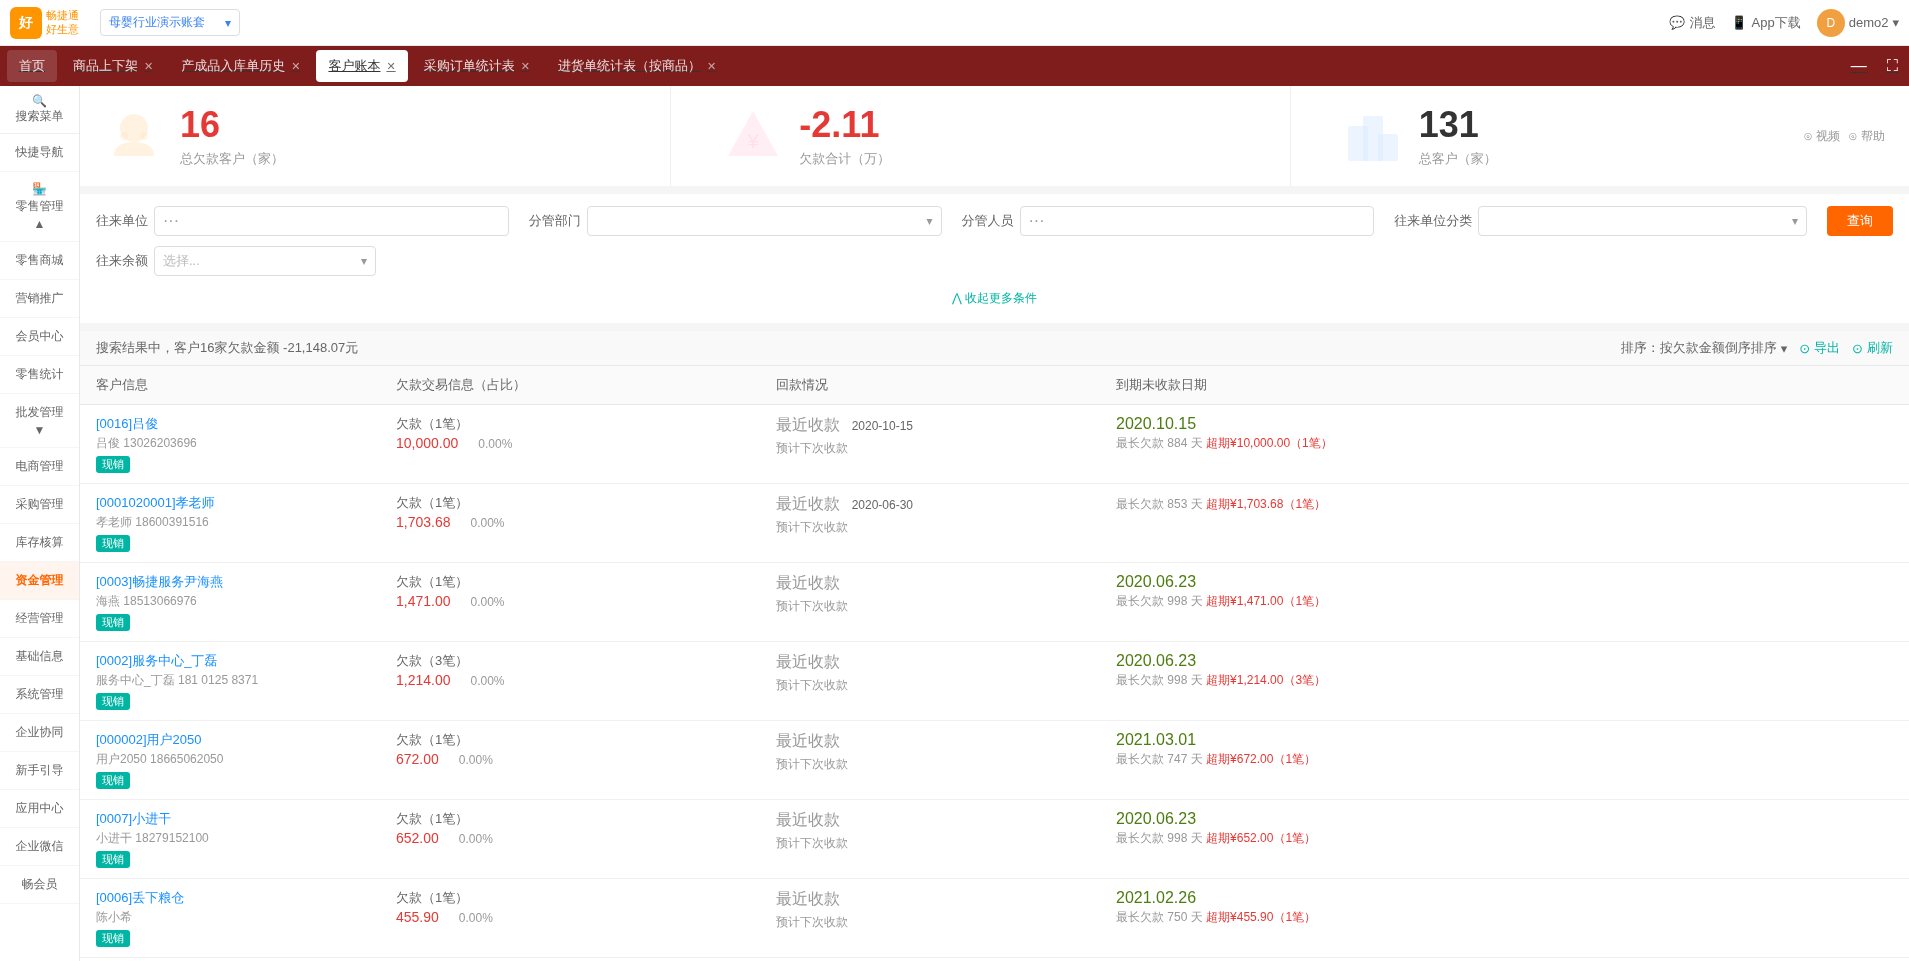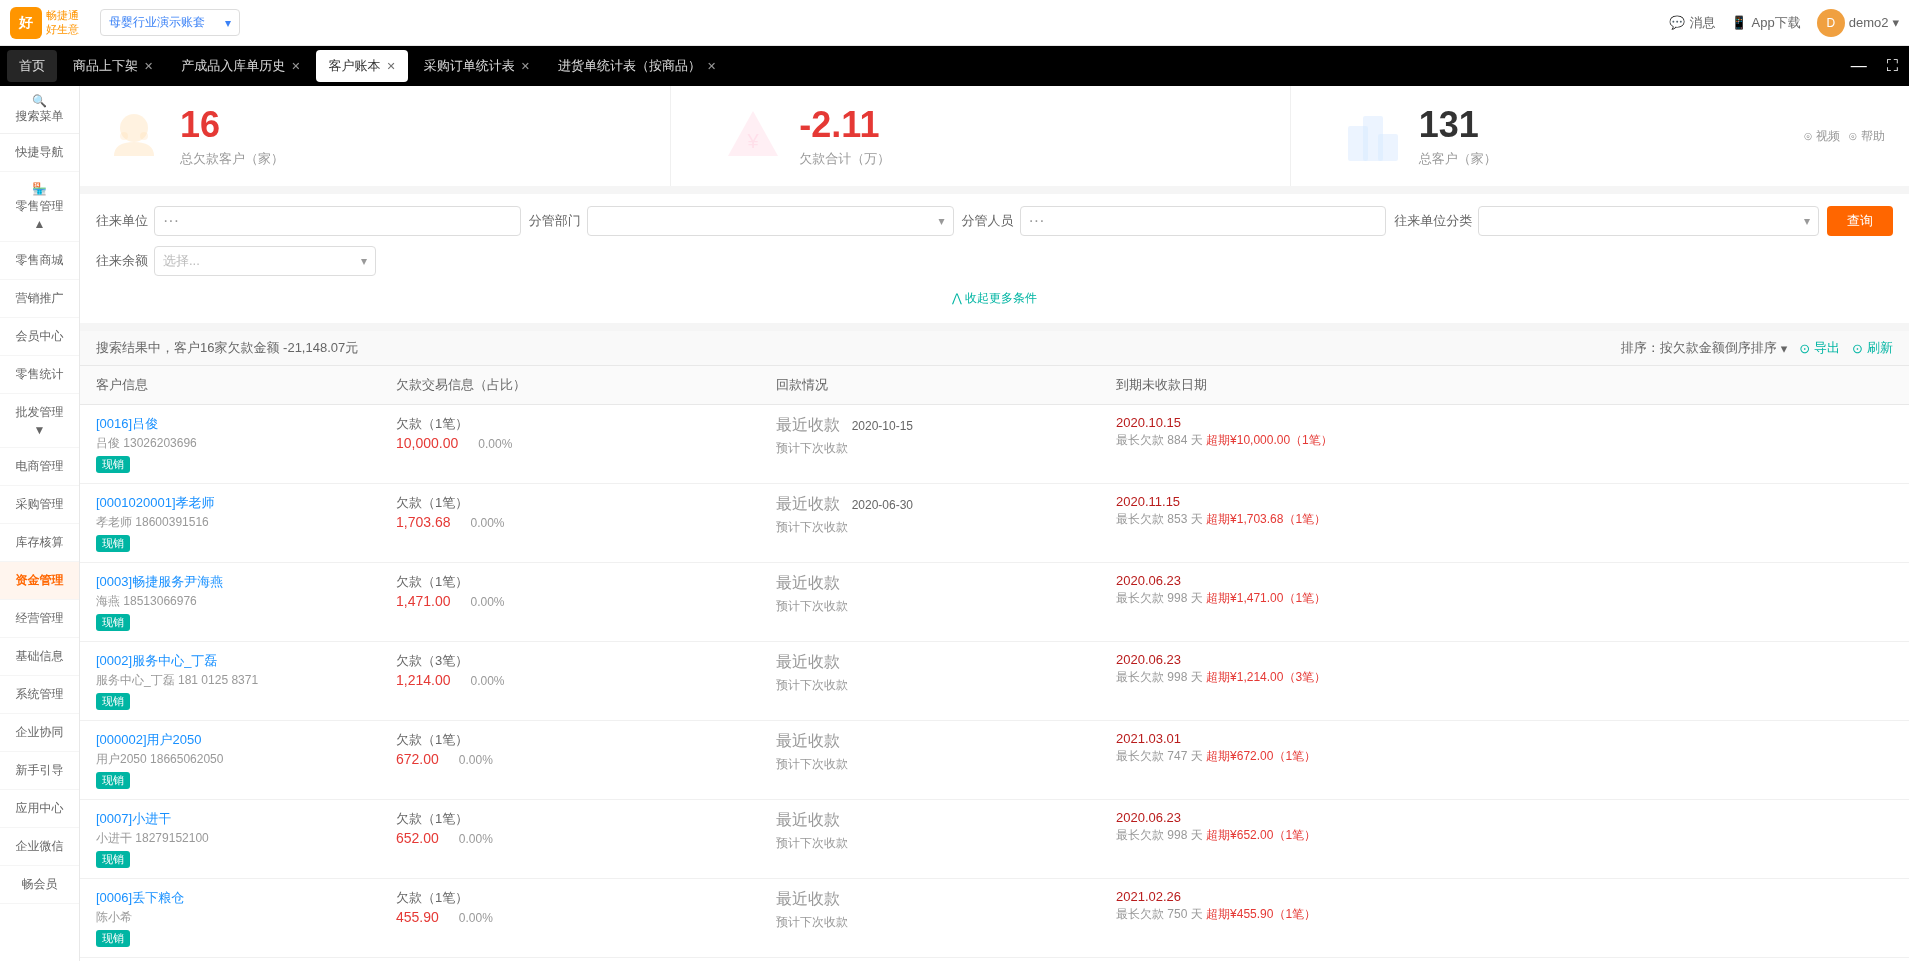--- a/index.html
+++ b/index.html
@@ -9,21 +9,21 @@
     .top-bar { display: flex; align-items: center; background: #fff; border-bottom: 1px solid #e8e8e8; height: 46px; padding: 0 10px; }
     .logo-area { display: flex; align-items: center; width: 80px; }
     .logo-icon { width: 32px; height: 32px; background: #ff9500; border-radius: 6px; display: flex; align-items: center; justify-content: center; color: #fff; font-size: 14px; font-weight: bold; }
     .logo-text { font-size: 11px; color: #ff9500; margin-left: 4px; line-height: 1.2; }
     .industry-selector { display: flex; align-items: center; border: 1px solid #ddd; border-radius: 4px; padding: 4px 8px; margin-left: 10px; font-size: 12px; color: #3b82f6; cursor: pointer; min-width: 140px; }
     .top-right { margin-left: auto; display: flex; align-items: center; gap: 16px; }
     .top-right-item { display: flex; align-items: center; gap: 4px; font-size: 13px; color: #666; cursor: pointer; }
     .avatar { width: 28px; height: 28px; border-radius: 50%; background: #ccc; overflow: hidden; }
     
     
-    .nav-tabs { display: flex; align-items: center; background: #000000; height: 40px; padding: 0 5px; }
+    .nav-tabs { display: flex; align-items: center; background: #7f1d1d; height: 40px; padding: 0 5px; text-decoration: underline; }
     .nav-tab { display: flex; align-items: center; padding: 0 12px; height: 32px; color: rgba(255,255,255,0.85); font-size: 13px; cursor: pointer; border-radius: 4px; margin: 0 2px; white-space: nowrap; }
     .nav-tab.active { background: #fff; color: #333; }
     .nav-tab .close-btn { margin-left: 6px; font-size: 11px; opacity: 0.7; }
     .nav-tab-home { background: rgba(255,255,255,0.15); }
     .nav-right { margin-left: auto; display: flex; align-items: center; gap: 8px; }
     .nav-icon-btn { color: #fff; cursor: pointer; font-size: 16px; padding: 2px 6px; }
     
     
     .layout { display: flex; height: calc(100vh - 86px); }
     .sidebar { width: 80px; background: #fff; border-right: 1px solid #e8e8e8; display: flex; flex-direction: column; overflow-y: auto; }
@@ -42,21 +42,21 @@
     .stat-icon svg { width: 100%; height: 100%; }
     .stat-info {}
     .stat-value { font-size: 36px; font-weight: bold; }
     .stat-value.red { color: #e53935; }
     .stat-value.dark { color: #333; font-weight: 900; }
     .stat-label { font-size: 13px; color: #999; margin-top: 4px; }
     .stat-right { margin-left: auto; display: flex; align-items: center; gap: 8px; font-size: 13px; color: #999; }
     
     
     .filter-area { background: #fff; padding: 12px 16px; margin-bottom: 8px; }
-    .filter-row { display: flex; align-items: center; gap: 8px; margin-bottom: 10px; flex-wrap: wrap; }
+    .filter-row { display: flex; align-items: center; gap: 20px; margin-bottom: 10px; flex-wrap: wrap; }
     .filter-item { display: flex; align-items: center; gap: 6px; flex: 1; min-width: 200px; }
     .filter-label { font-size: 13px; color: #666; white-space: nowrap; }
     .filter-input { flex: 1; border: 1px solid #ddd; border-radius: 4px; padding: 5px 8px; font-size: 13px; color: #333; display: flex; align-items: center; justify-content: space-between; cursor: pointer; min-height: 30px; }
     .filter-input .placeholder { color: #bbb; }
     .filter-input .dots { color: #999; font-size: 16px; }
     .filter-input .arrow { color: #999; font-size: 12px; }
     .search-btn { background: #ff6600; color: #fff; border: none; border-radius: 4px; padding: 6px 20px; font-size: 13px; cursor: pointer; white-space: nowrap; }
     .collapse-row { text-align: center; padding: 4px; color: #00b5a3; font-size: 12px; cursor: pointer; }
     
     
@@ -86,21 +86,21 @@
     .debt-amount { font-size: 14px; color: #e53935; font-weight: 500; margin: 2px 0; }
     .debt-percent { font-size: 12px; color: #999; }
     .debt-row { display: flex; align-items: baseline; gap: 20px; }
     
     .recovery-info {}
     .recovery-label { font-size: 16px; color: #999; }
     .recovery-date { font-size: 12px; color: #666; margin-left: 8px; }
     .recovery-next { font-size: 12px; color: #999; margin-top: 4px; }
     
     .overdue-info {}
-    .overdue-date { font-size: 13px; color: #b91c1c; }
+    .overdue-date { font-size: 16px; color: #4d7c0f; }
     .overdue-days { font-size: 12px; color: #999; margin: 2px 0; }
     .overdue-link { color: #e53935; font-size: 12px; cursor: pointer; }
   </style>
 </head>
 <body>
 
 <div class="top-bar">
   <div class="logo-area">
     <div class="logo-icon">好</div>
     <div class="logo-text">畅捷通<br>好生意</div>
@@ -387,21 +387,20 @@
       </div>
     </div>
     <div class="col-recovery recovery-info">
       <div>
         <span class="recovery-label">最近收款</span>
         <span class="recovery-date">2020-06-30</span>
       </div>
       <div class="recovery-next">预计下次收款</div>
     </div>
     <div class="col-overdue overdue-info">
-      <div class="overdue-date">2020.11.15</div>
       <div class="overdue-days">最长欠款 853 天 <span class="overdue-link">超期¥1,703.68（1笔）</span></div>
     </div>
   </div>
           <div class="table-row">
     <div class="col-customer customer-info">
       <div class="customer-name">[0003]畅捷服务尹海燕</div>
       <div class="customer-phone">海燕 18513066976</div>
       <span class="tag">现销</span>
     </div>
     <div class="col-debt debt-info">

